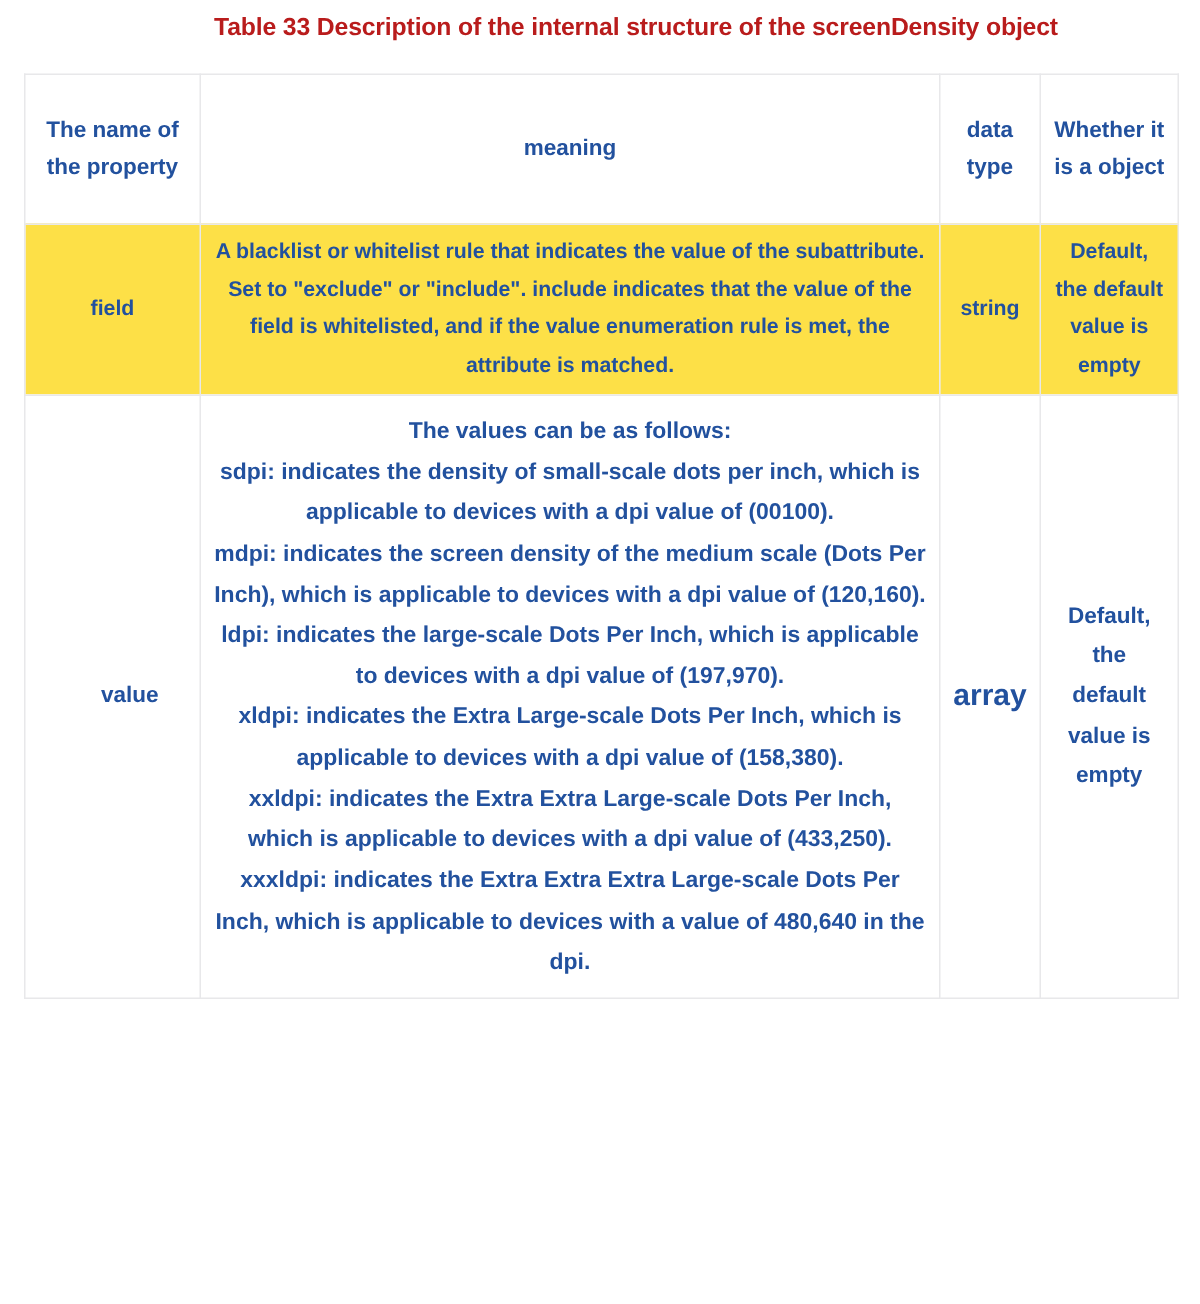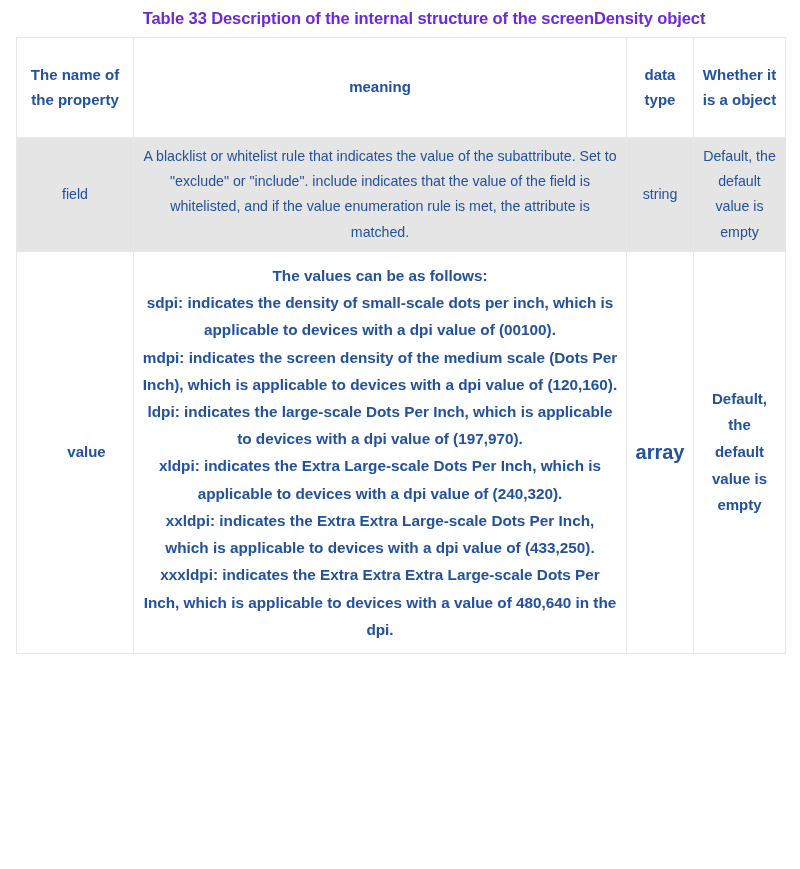--- a/index.html
+++ b/index.html
@@ -18,33 +18,33 @@
   .page {
     width: 800px;
     height: 869px;
     position: relative;
     box-sizing: border-box;
     overflow: hidden;
   }
 
   .table-caption {
     text-align: center;
-    color: #6d28d9;
+    color: #b91c1c;
     font-size: 16.5px;
     font-weight: bold;
     letter-spacing: -0.1px;
     padding-top: 9px;
     padding-bottom: 8px;
     line-height: 1.2;
     white-space: nowrap;
     margin-left: 48px;
   }
 
   .table-wrap {
-    margin: 0 16px 0 16px;
+    margin: 12px 16px 0 16px;
     width: 769px;
     box-sizing: border-box;
   }
 
   table.spec {
     width: 769px;
     border-collapse: collapse;
     table-layout: fixed;
     border: 1px solid #e8e8ea;
     background: #ffffff;
@@ -71,23 +71,23 @@
     font-weight: bold;
     line-height: 1.72;
     height: 100px;
   }
 
   table.spec thead th.meaning-head {
     font-weight: bold;
   }
 
   tr.row-policy td {
-    background: #e5e5e5;
+    background: #fde047;
     font-size: 14.2px;
-    font-weight: normal;
+    font-weight: bold;
     line-height: 1.78;
   }
 
   tr.row-value td {
     background: #ffffff;
     font-size: 15.3px;
     font-weight: bold;
     line-height: 1.78;
   }
 
@@ -154,21 +154,21 @@
           <td class="cell-default">Default, the default value is empty</td>
         </tr>
 
         <tr class="row-value">
           <td class="cell-name">value</td>
           <td class="cell-meaning">
             <span class="meaning-para">The values can be as follows:</span>
             <span class="meaning-para">sdpi: indicates the density of small-scale dots per inch, which is applicable to devices with a dpi value of (00100).</span>
             <span class="meaning-para">mdpi: indicates the screen density of the medium scale (Dots Per Inch), which is applicable to devices with a dpi value of (120,160).</span>
             <span class="meaning-para">ldpi: indicates the large-scale Dots Per Inch, which is applicable to devices with a dpi value of (197,970).</span>
-            <span class="meaning-para">xldpi: indicates the Extra Large-scale Dots Per Inch, which is applicable to devices with a dpi value of (240,320).</span>
+            <span class="meaning-para">xldpi: indicates the Extra Large-scale Dots Per Inch, which is applicable to devices with a dpi value of (158,380).</span>
             <span class="meaning-para">xxldpi: indicates the Extra Extra Large-scale Dots Per Inch, which is applicable to devices with a dpi value of (433,250).</span>
             <span class="meaning-para">xxxldpi: indicates the Extra Extra Extra Large-scale Dots Per Inch, which is applicable to devices with a value of 480,640 in the dpi.</span>
           </td>
           <td class="cell-type">array</td>
           <td class="cell-default">Default, the default value is empty</td>
         </tr>
 
       </tbody>
     </table>
   </div>

